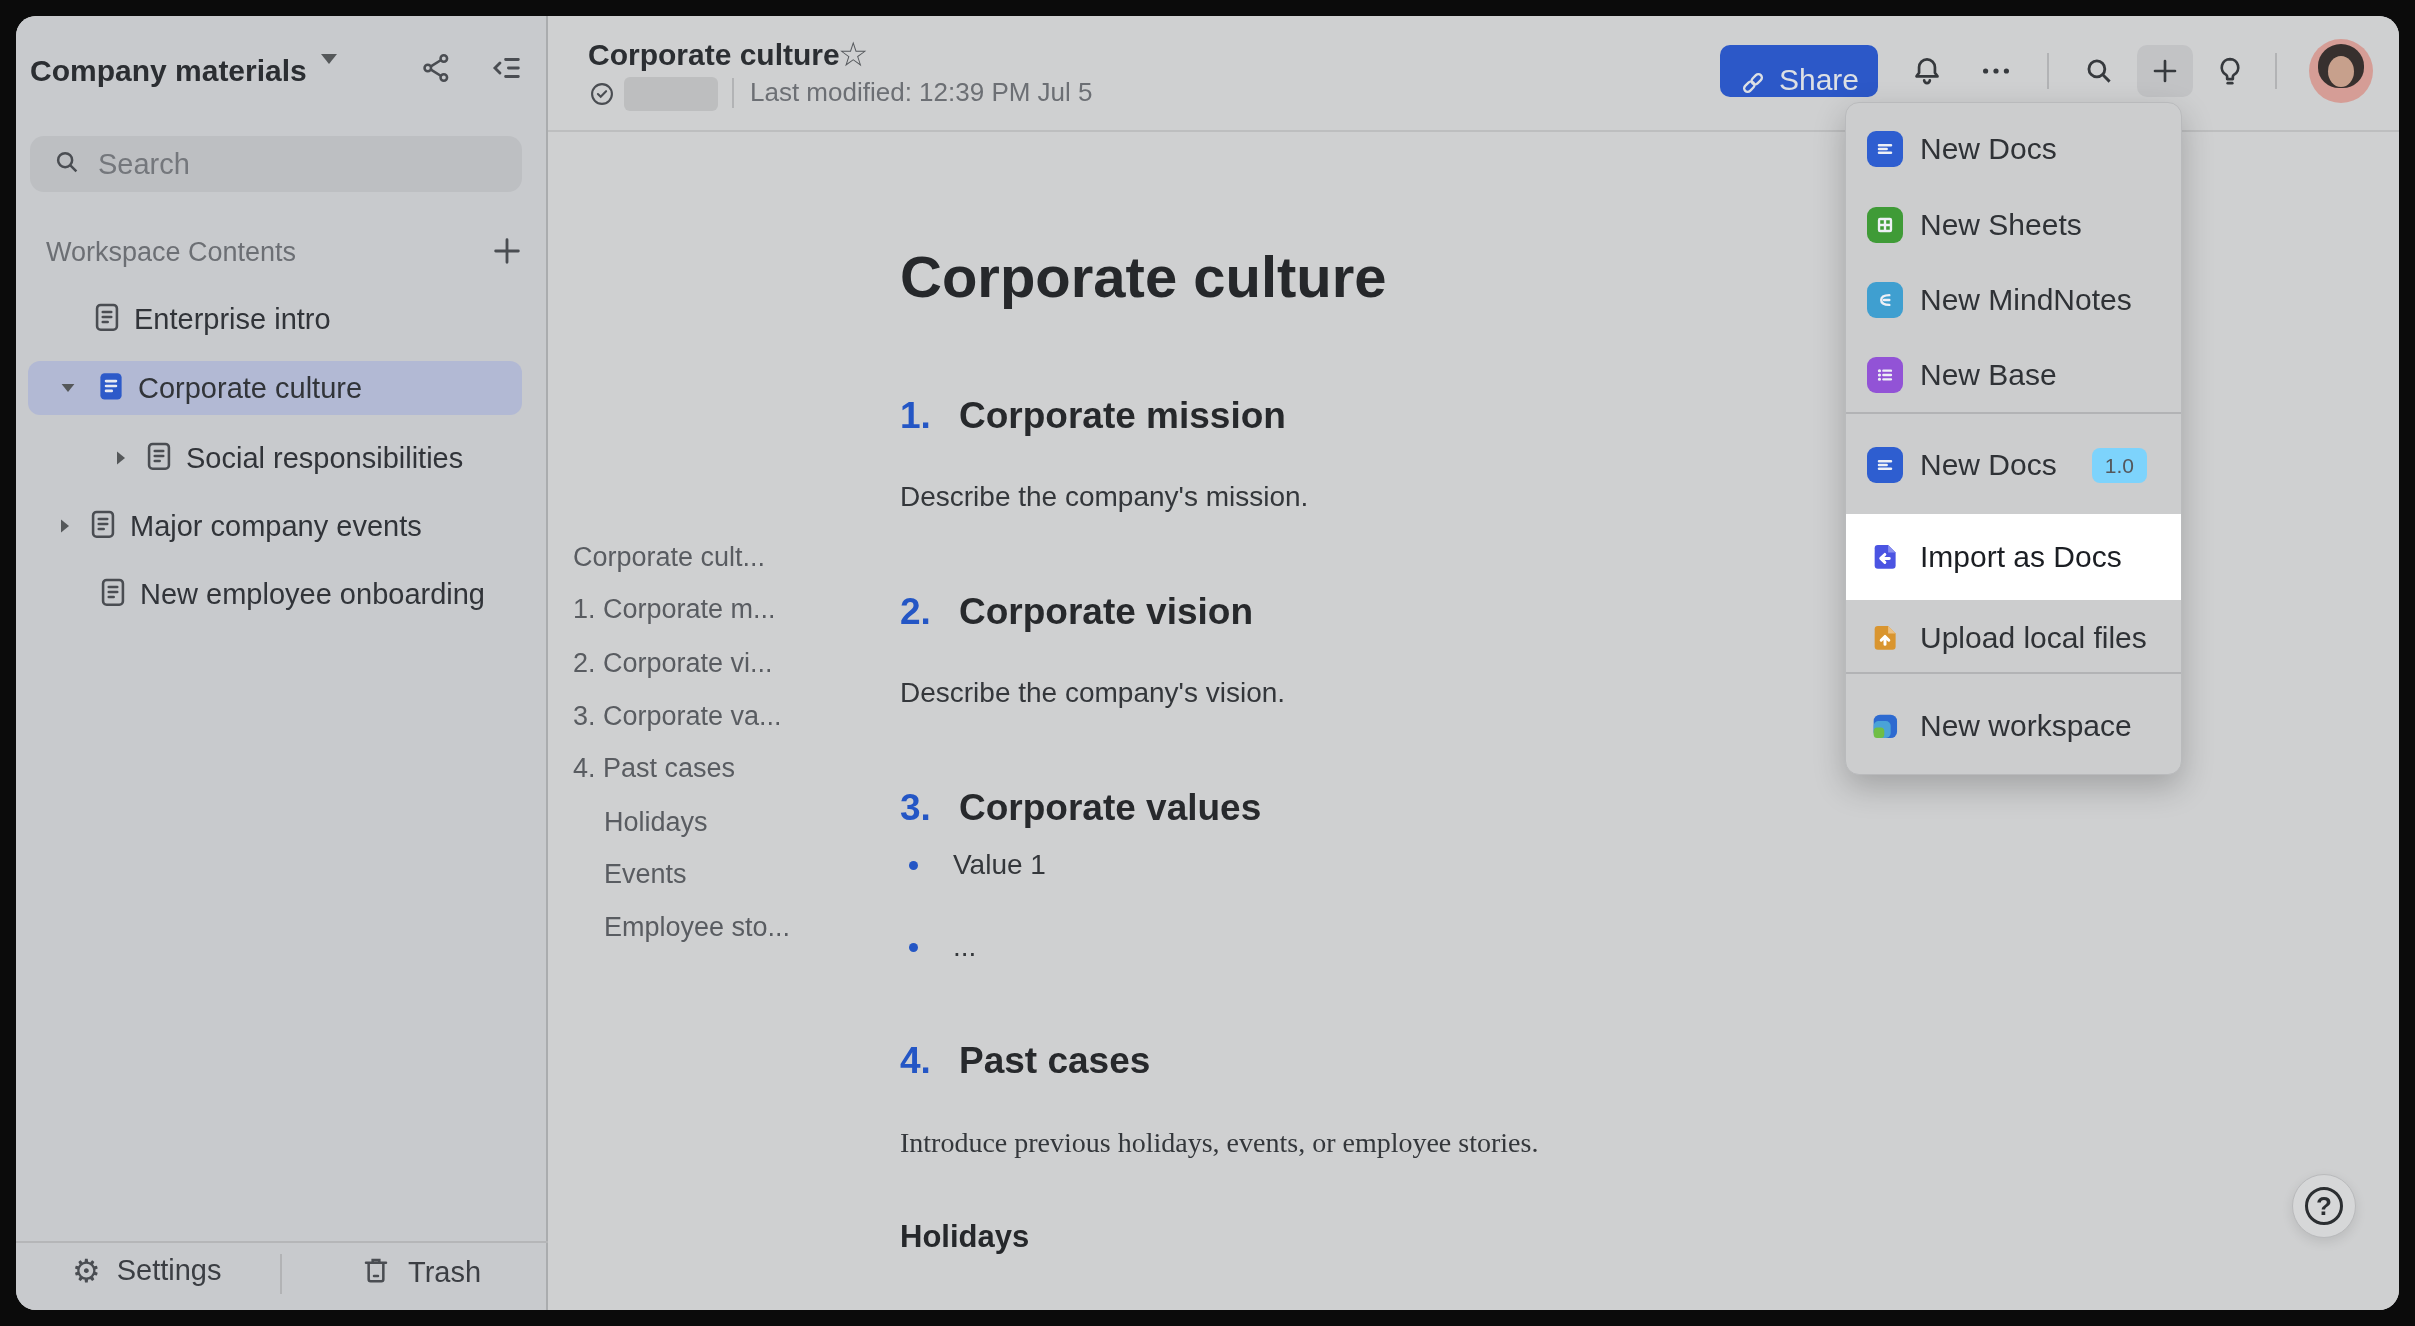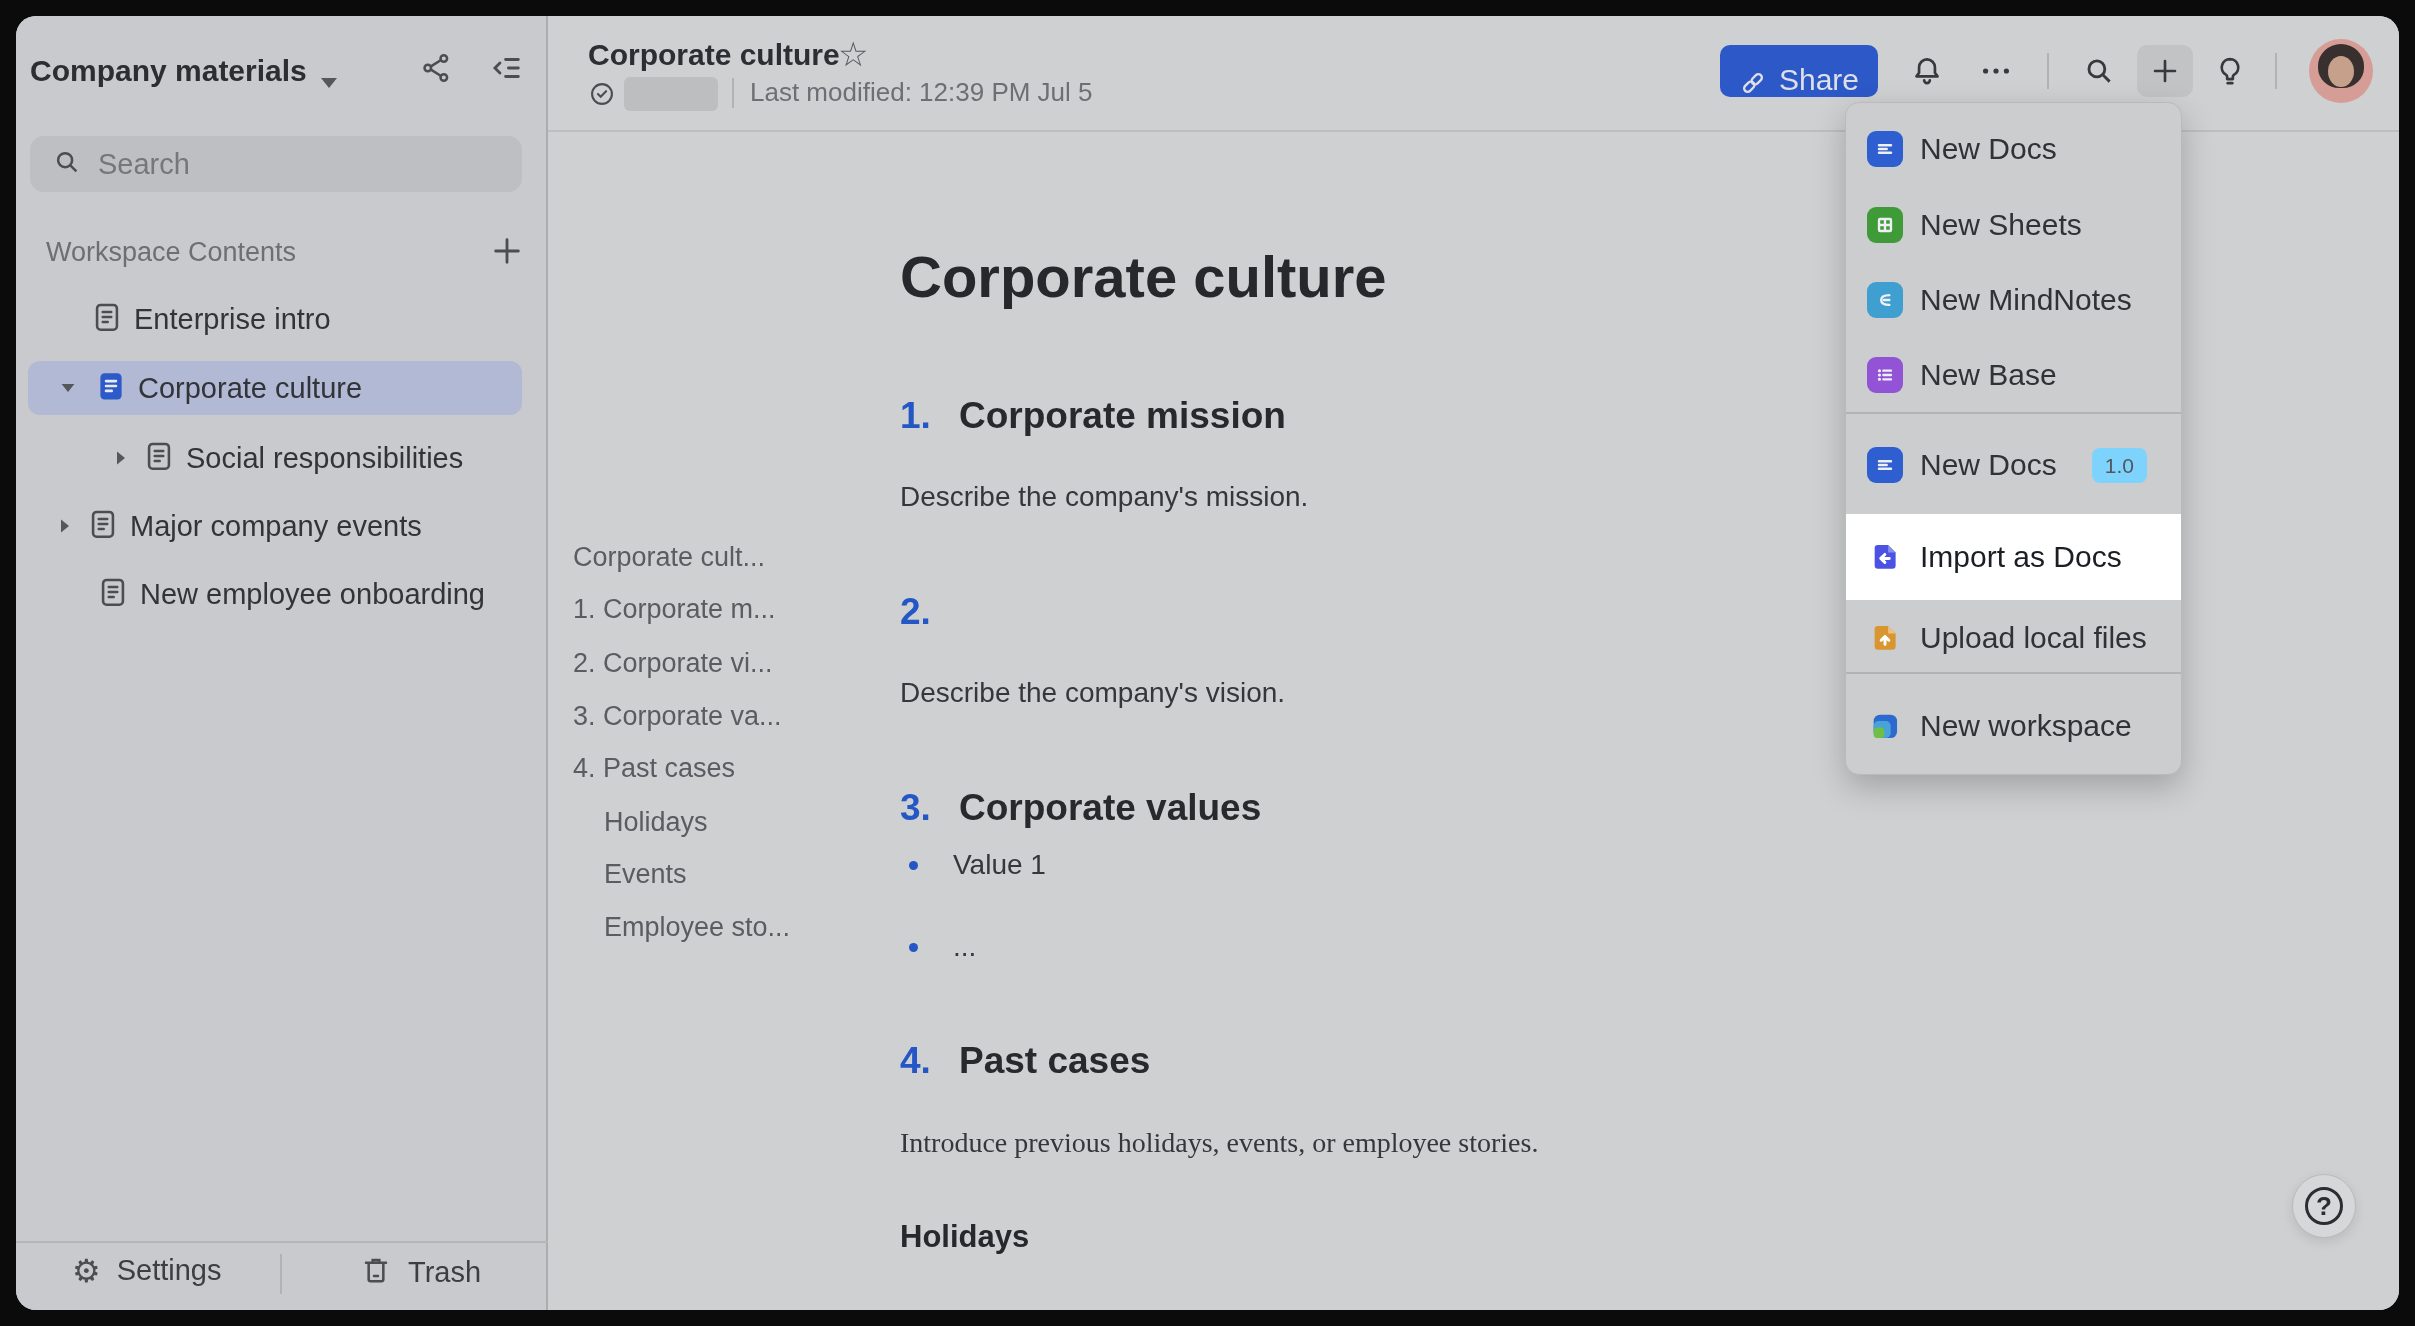--- a/index.html
+++ b/index.html
@@ -75,21 +75,21 @@
   .menu-div { position:absolute; left:0; width:100%; height:2px; background:#b2b3b5; }
   .badge { margin-left:18px; background:#7dd3fc; color:#54575b; font-size:21px; border-radius:8px; padding:7px 13px; line-height:1; }
 </style>
 </head>
 <body>
 
 <div class="window">
 
   <aside class="sidebar">
 
-    <div class="abs" style="left:14px; top:38px; display:flex; align-items:flex-end; gap:14px;">
+    <div class="abs" style="left:14px; top:38px; display:flex; align-items:flex-start; gap:14px;">
       <span class="sb-title">Company materials</span>
       <span class="caret-down"></span>
     </div>
 
     <span class="abs icon" style="left:404px; top:35px;">
       <svg width="34" height="34" viewBox="0 0 24 24" fill="none" stroke="currentColor" stroke-width="1.8">
         <circle cx="5.5" cy="12" r="2.3"></circle>
           <circle cx="16.8" cy="5.3" r="2.3"></circle>
           <circle cx="16.8" cy="18.7" r="2.3"></circle>
         <path d="M7.7 10.9l6.9-4.4M7.7 13.1l6.9 4.4"></path>
@@ -276,20 +276,21 @@
       <h1 class="abs doc-title" style="left:352px; top:226px;">Corporate culture</h1>
 
       <div class="abs h2" style="left:352px; top:377px;">
         <span class="num">1.</span>
         <span class="txt">Corporate mission</span>
       </div>
       <p class="abs body-text" style="left:352px; top:463px;">Describe the company's mission.</p>
 
       <div class="abs h2" style="left:352px; top:573px;">
         <span class="num">2.</span>
+        <span class="txt">Corporate vision</span>
       </div>
       <p class="abs body-text" style="left:352px; top:659px;">Describe the company's vision.</p>
 
       <div class="abs h2" style="left:352px; top:769px;">
         <span class="num">3.</span>
         <span class="txt">Corporate values</span>
       </div>
       <div class="abs bullet" style="left:361px; top:831px; height:36px;">
         <span class="dot"></span>
         <span class="body-text">Value 1</span>

